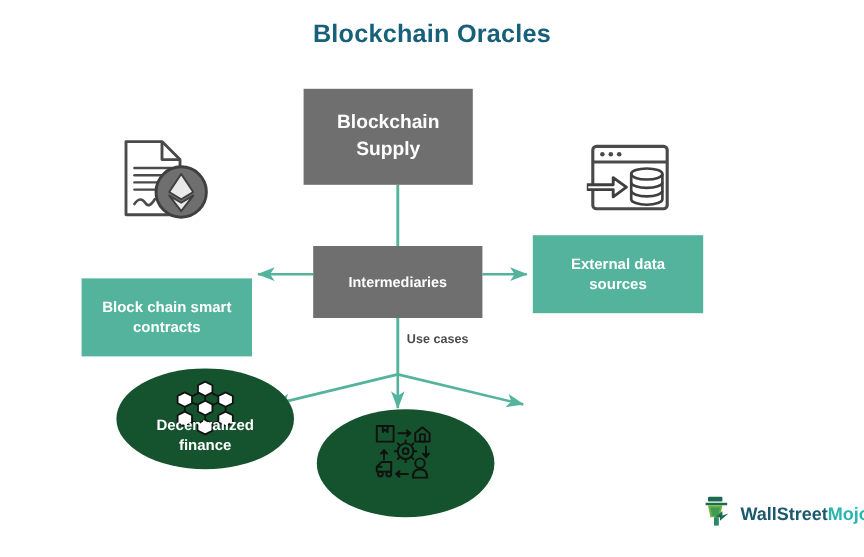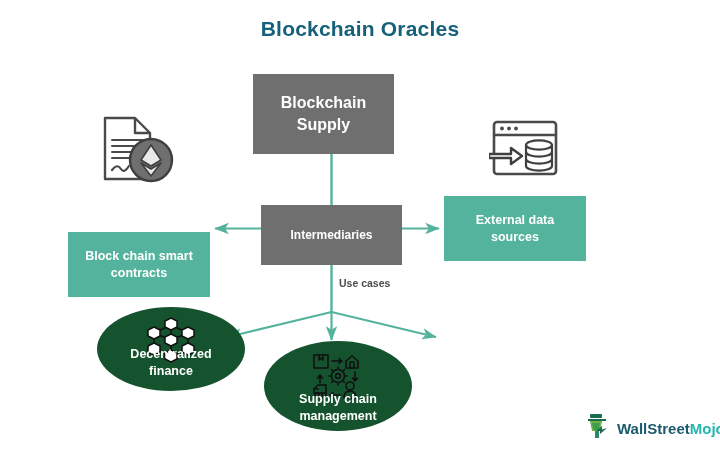--- a/index.html
+++ b/index.html
@@ -295,24 +295,20 @@
             <circle cx="18" cy="44" r="2"></circle>
           <path d="M14 32 v-6"></path>
             <path d="M11.5 27 l2.5 -3 l2.5 3" fill="#111111"></path>
           <circle cx="44" cy="35" r="4"></circle>
           <path d="M38 47 q0 -7 6 -7 q6 0 6 7 z"></path>
           <path d="M34 44 h-8"></path>
             <path d="M27 41.5 l-3 2.5 l3 2.5" fill="#111111"></path>
         </g>
       </svg>
     </div>
-    <div class="ellipse-label">
-      <div>Supply chain</div>
-      <div>management</div>
-    </div>
   </div>
 
 
   <div id="logo">
     <span>
       <svg width="28" height="28" viewBox="0 0 28 28" xmlns="http://www.w3.org/2000/svg">
         <rect x="7" y="2" width="12" height="4" rx="1" fill="#1d6b4f"></rect>
         <path d="M5 7 h18 v2 h-18 z" fill="#1d6b4f"></path>
         <path d="M7 9 h12 l-2 10 h-8 z" fill="#6cb43f"></path>
         <path d="M9 11 h8 l-1.5 7 h-5 z" fill="#3f9a56"></path>

